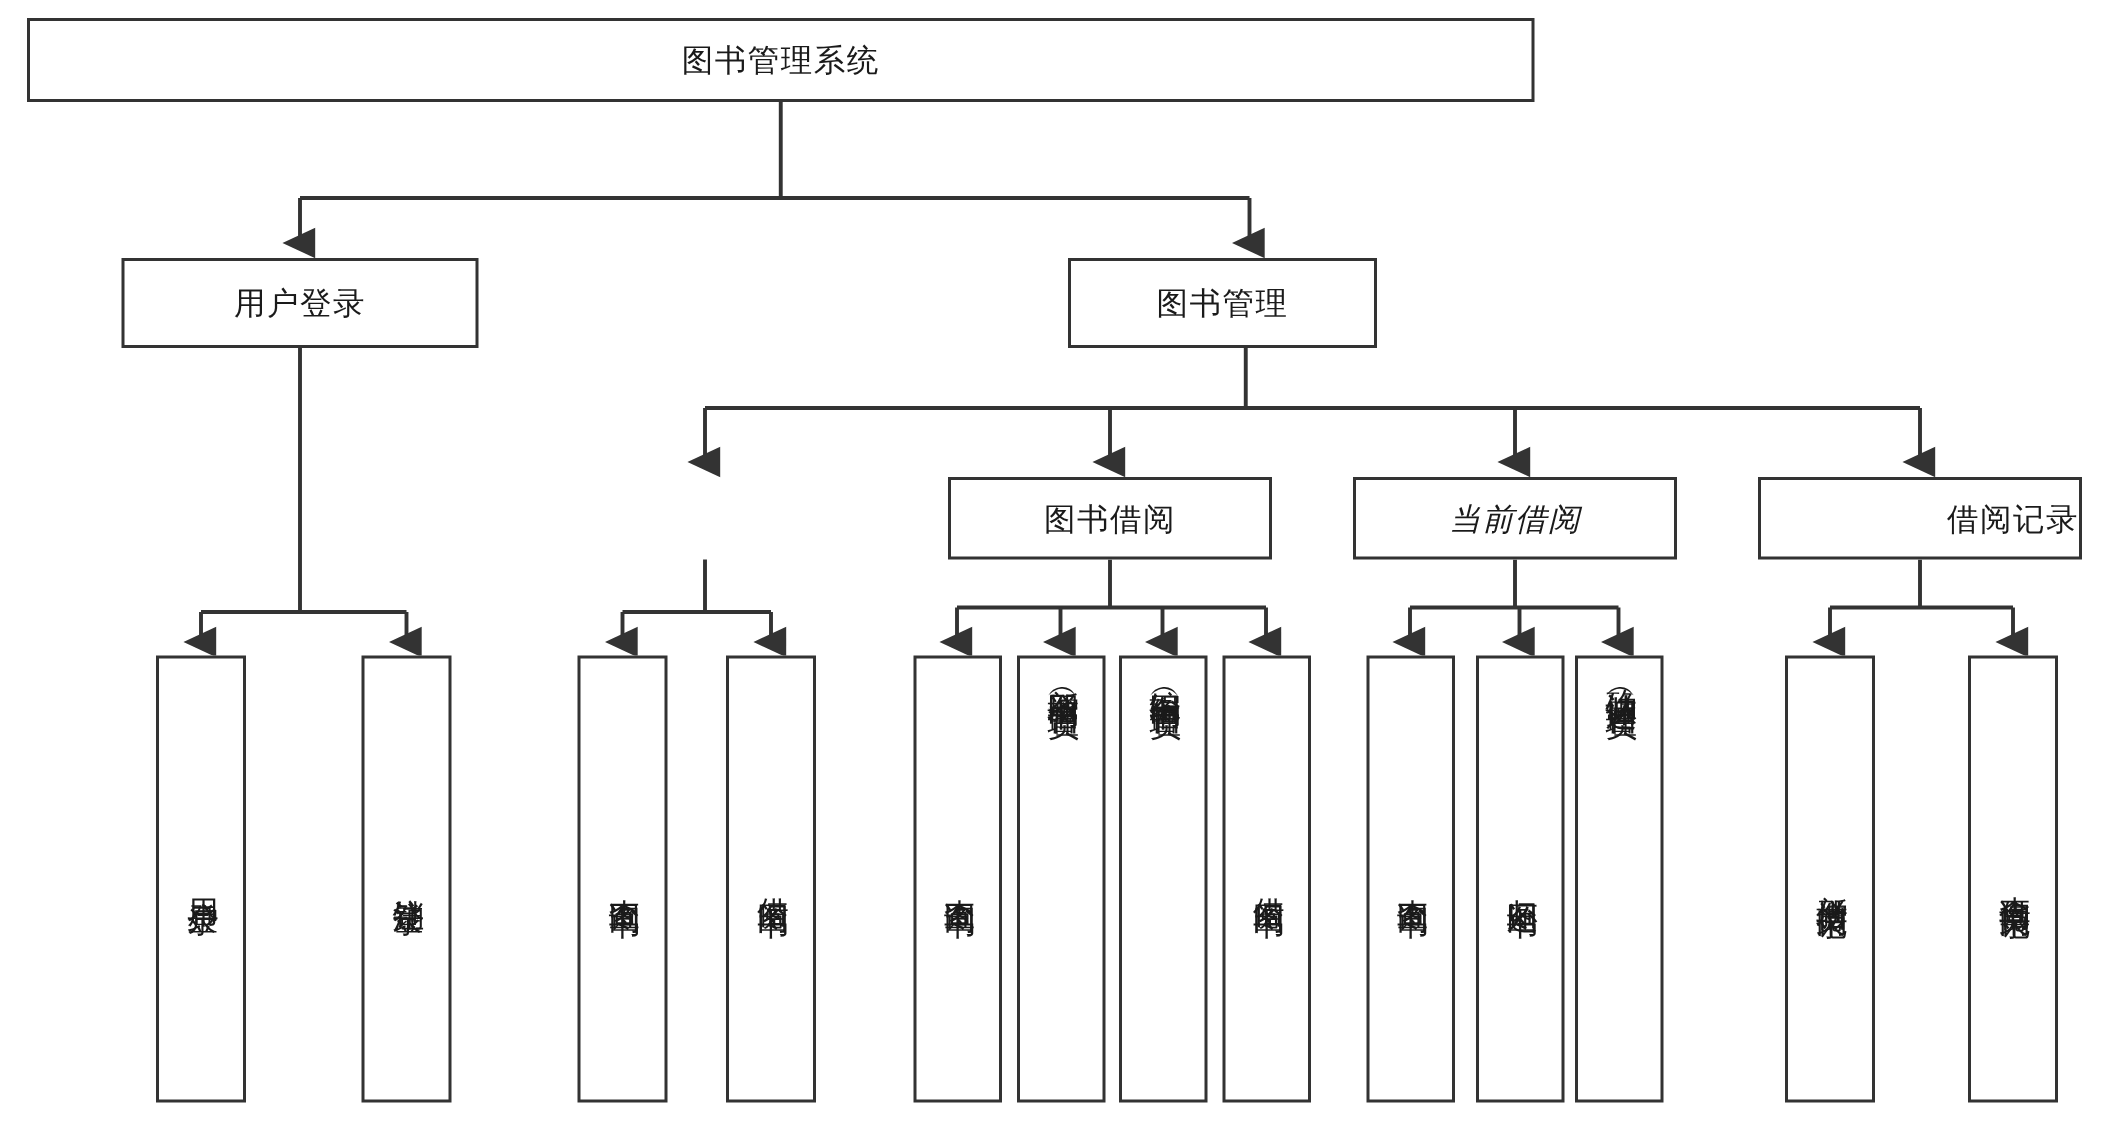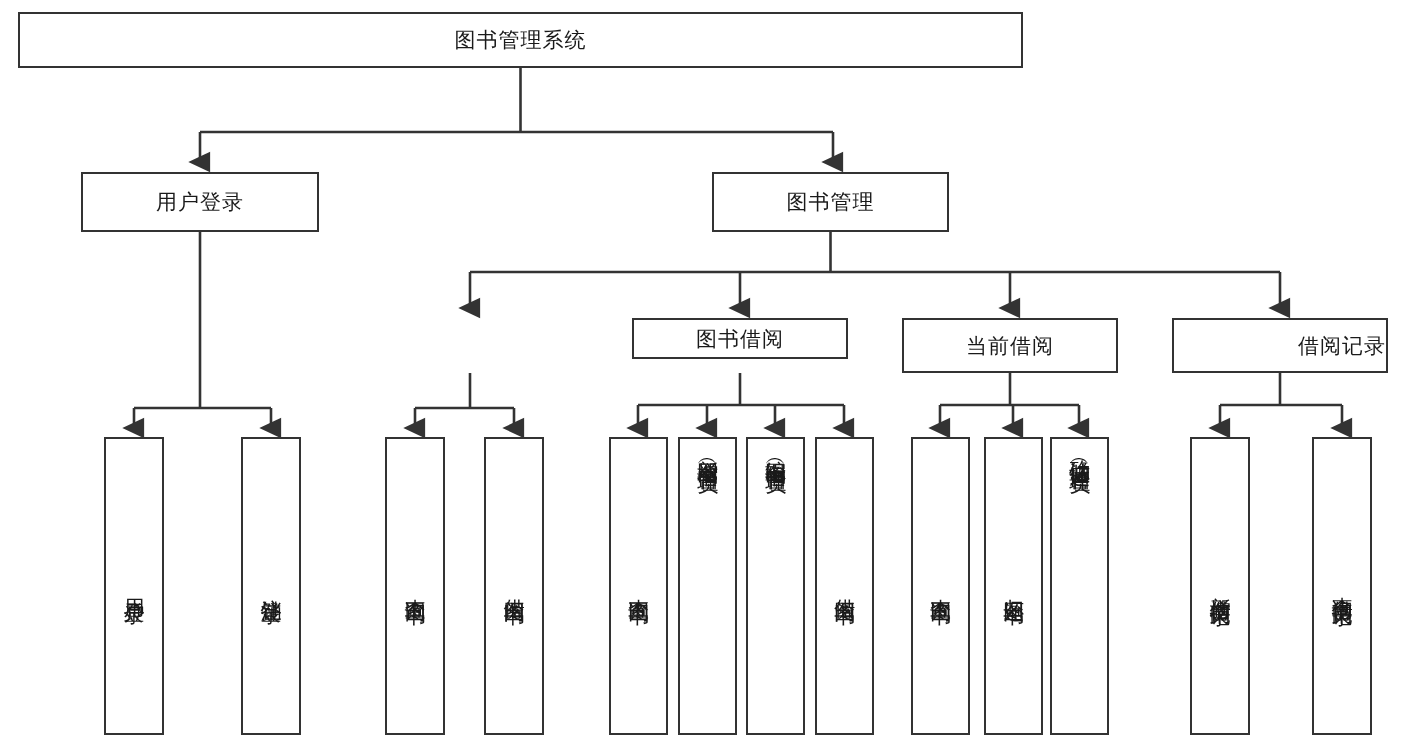--- a/index.html
+++ b/index.html
@@ -127,28 +127,28 @@
     </g>
   </svg>
 
   <div class="node horiz" id="root-node" style="left: 18px; top: 12px; width: 1005px; height: 56px;">
     <span>图书管理系统</span>
   </div>
 
   <div class="node horiz" id="l2-0" style="left: 81px; top: 172px; width: 238px; height: 60px;">
     <span>用户登录</span>
   </div>
-  <div class="node horiz" id="l2-1" style="left: 712px; top: 172px; width: 237px; height: 60px; text-align: center;">
+  <div class="node horiz" id="l2-1" style="left: 712px; top: 172px; width: 206px; height: 60px; text-align: center;">
     <span>图书管理</span>
   </div>
 
-  <div class="node horiz" id="l3-1" style="left: 632px; top: 318px; width: 216px; height: 41px;">
+  <div class="node horiz" id="l3-1" style="left: 632px; top: 318px; width: 216px; height: 55px;">
     <span>图书借阅</span>
   </div>
-  <div class="node horiz" id="l3-2" style="left: 902px; top: 318px; width: 216px; height: 55px;">
+  <div class="node horiz" id="l3-2" style="left: 902px; top: 318px; width: 216px; height: 55px; font-style: italic;">
     <span>当前借阅</span>
   </div>
   <div class="node horiz" id="l3-3" style="left: 1172px; top: 318px; width: 216px; height: 55px; justify-content: flex-end;">
     <span>借阅记录</span>
   </div>
 
   <div class="leaf" id="leaf-0" style="left: 104px; top: 437px; width: 60px; height: 298px;">
     <span class="vtext">用户登录</span>
   </div>
   <div class="leaf" id="leaf-1" style="left: 241px; top: 437px; width: 60px; height: 298px;">

